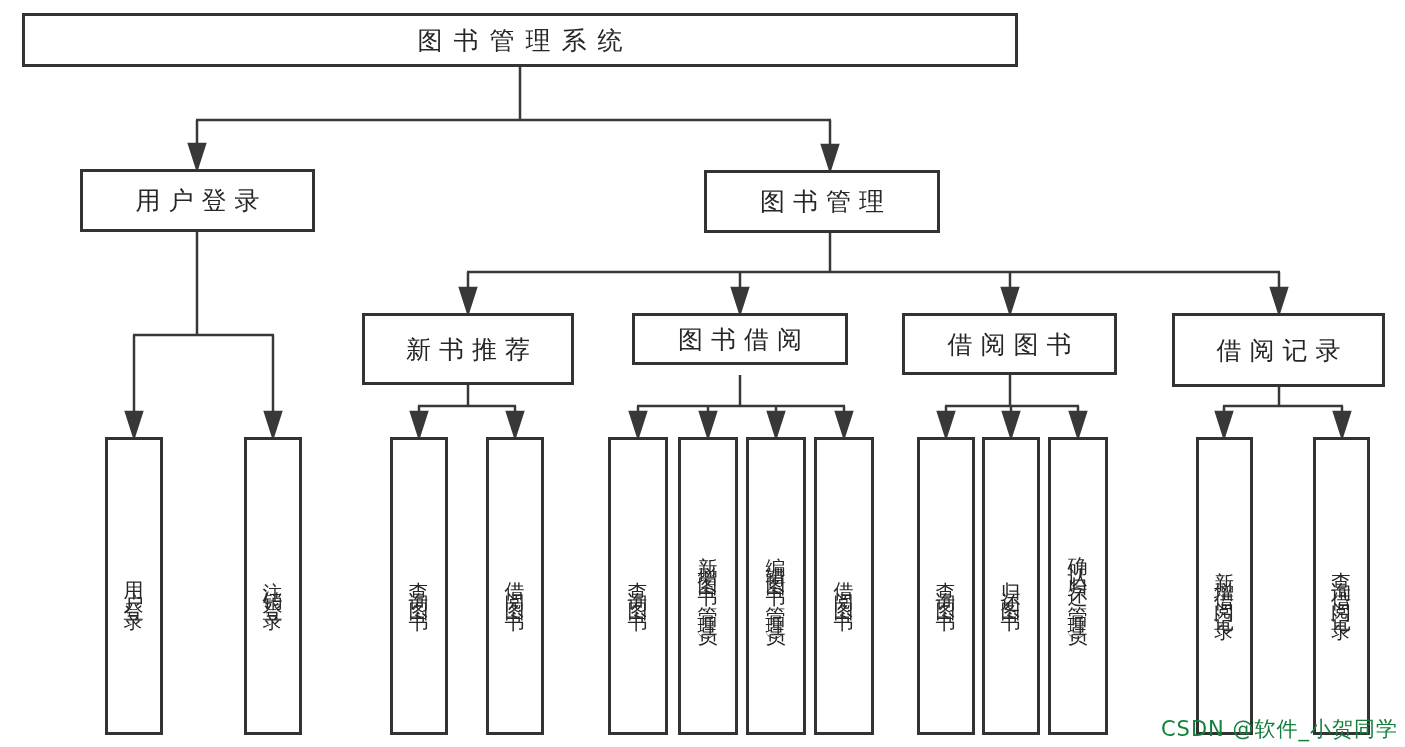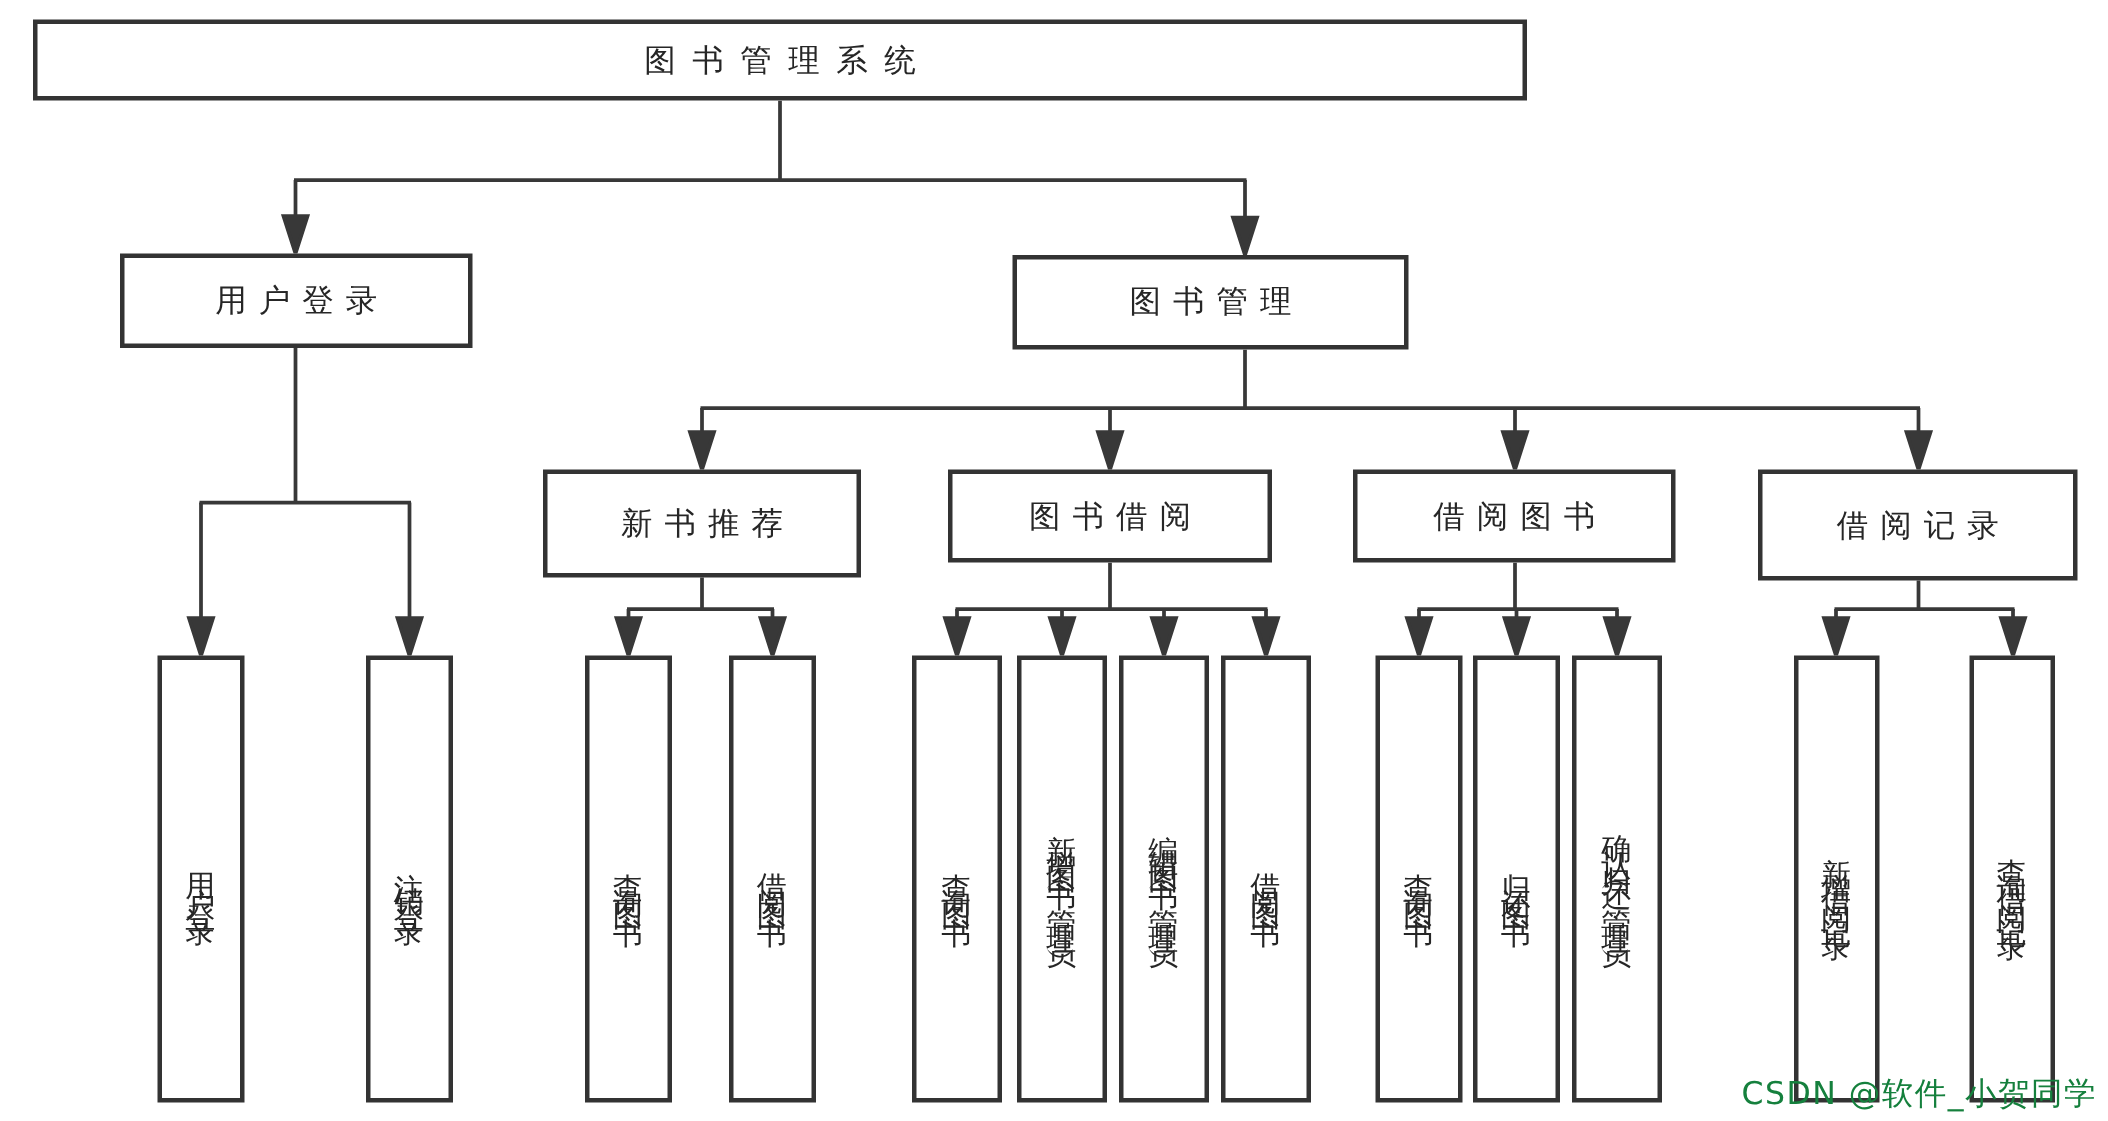--- a/index.html
+++ b/index.html
@@ -10,21 +10,21 @@
   }
   .canvas{position:absolute;left:0;top:0;width:1405px;height:747px;}
   svg.connectors{position:absolute;left:0;top:0;}
   .node{
     position:absolute;box-sizing:border-box;
     border:3px solid #333333;background:#ffffff;
     display:flex;align-items:center;justify-content:center;
     color:#262626;
   }
   .hlabel{
-    font-size:21px;letter-spacing:8px;padding-left:8px;
+    font-size:25px;letter-spacing:8px;padding-left:8px;
     white-space:nowrap;line-height:1;
   }
   .root .hlabel{letter-spacing:11px;padding-left:11px;}
   .vlabel{
     writing-mode:vertical-rl;text-orientation:mixed;
     font-size:20px;letter-spacing:10px;line-height:1;
   }
   .watermark{
     position:absolute;right:7px;bottom:4px;z-index:5;
     font-size:21px;color:#15803d;letter-spacing:1px;white-space:nowrap;
@@ -99,28 +99,28 @@
     </g>
   </svg>
 
   <div class="node root" style="left:22px;top:13px;width:996px;height:54px">
     <span class="hlabel">图书管理系统</span>
   </div>
 
   <div class="node" style="left:80px;top:169px;width:235px;height:63px">
     <span class="hlabel">用户登录</span>
   </div>
-  <div class="node" style="left:675px;top:170px;width:264px;height:63px">
+  <div class="node" style="left:704px;top:170px;width:236px;height:63px">
     <span class="hlabel">图书管理</span>
   </div>
 
   <div class="node" style="left:362px;top:313px;width:212px;height:72px">
     <span class="hlabel">新书推荐</span>
   </div>
-  <div class="node" style="left:632px;top:313px;width:216px;height:62px">
+  <div class="node" style="left:632px;top:313px;width:216px;height:52px">
     <span class="hlabel">图书借阅</span>
   </div>
   <div class="node" style="left:902px;top:313px;width:215px;height:62px">
     <span class="hlabel">借阅图书</span>
   </div>
   <div class="node" style="left:1172px;top:313px;width:213px;height:74px">
     <span class="hlabel">借阅记录</span>
   </div>
 
   <div class="node" style="left:105px;top:437px;width:58px;height:298px">

